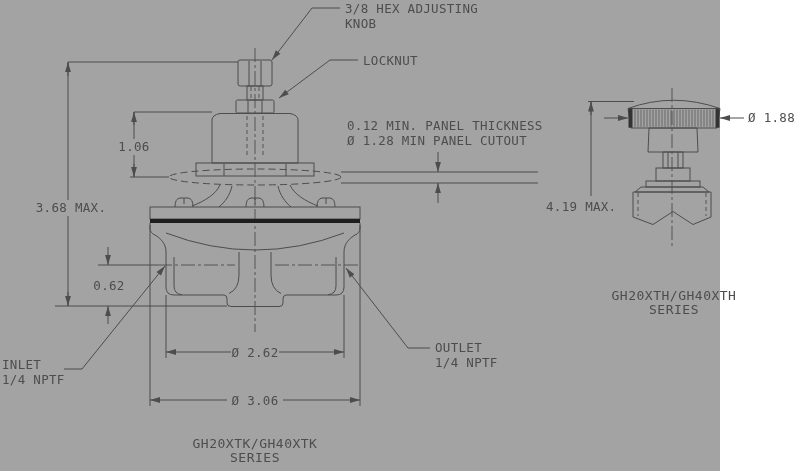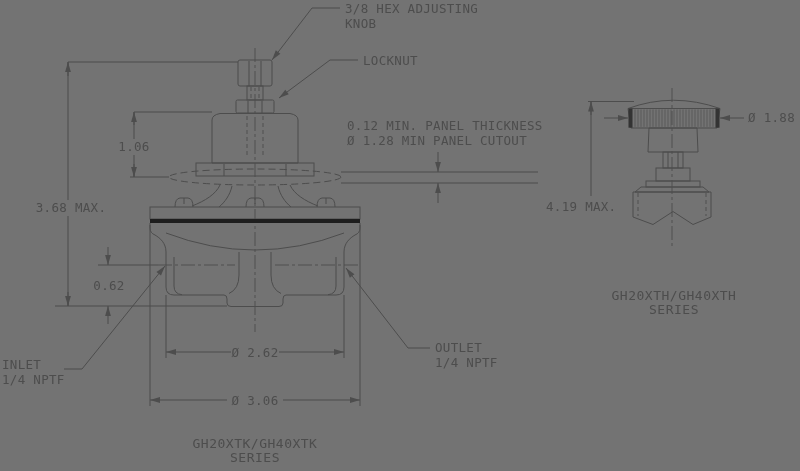--- a/index.html
+++ b/index.html
@@ -1,17 +1,17 @@
 <!DOCTYPE html>
 <html style="--line: #4d4d4d; --text: #4d4d4d; --seal: #1e1e1e;"><head>
 <meta charset="utf-8">
 <style>
   :root { --line:#4d4d4d; --text:#4d4d4d; --seal:#1e1e1e; }
   html,body { margin:0; padding:0; background:#ffffff; }
-  .stage { width:800px; height:471px; position:relative; background:#737373; }
+  .stage { width:720px; height:471px; position:relative; background:#a3a3a3; }
   svg { display:block; }
   .ln   { stroke:var(--line); stroke-width:1; fill:none; }
   .cl   { stroke:var(--line); stroke-width:0.9; fill:none; stroke-dasharray:14 3 3 3; }
   .hid  { stroke:var(--line); stroke-width:0.9; fill:none; stroke-dasharray:4 3; }
   .dsh  { stroke:var(--line); stroke-width:1; fill:none; stroke-dasharray:7 4; }
   .seal { fill:var(--seal); stroke:none; }
   .dark { fill:#333; stroke:none; }
   .txt  { font-family:"DejaVu Sans Mono", monospace; font-size:12.5px; fill:var(--text); letter-spacing:0.3px; }
   .cap  { font-family:"DejaVu Sans Mono", monospace; font-size:13px;  fill:var(--text); letter-spacing:0.5px; text-anchor:middle; }
   .mid  { text-anchor:middle; }

